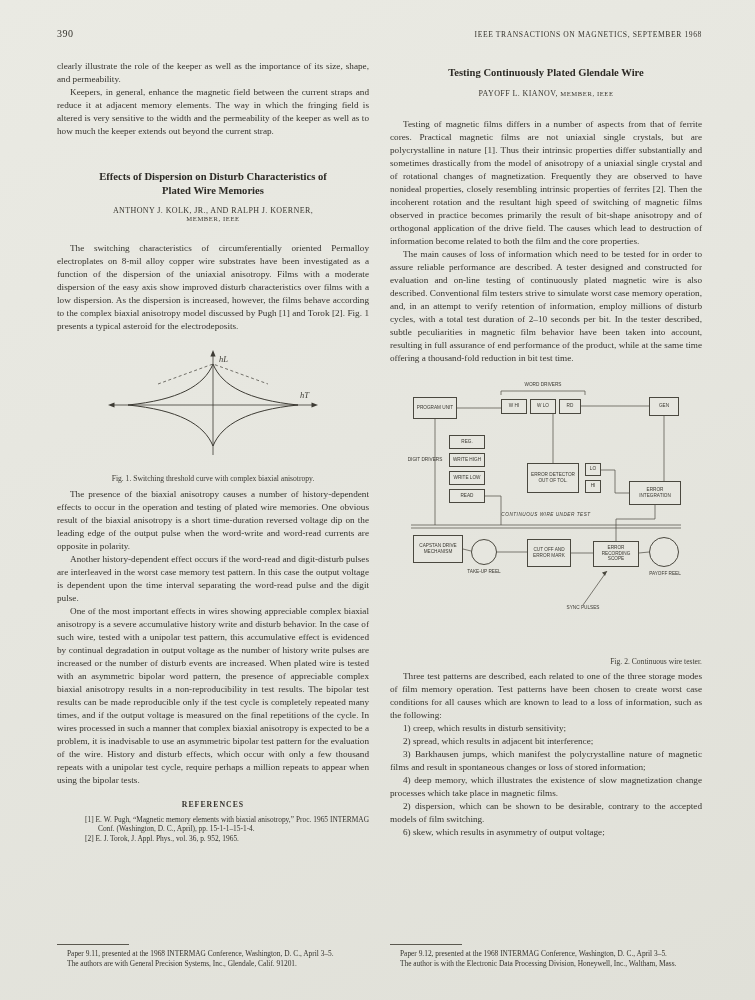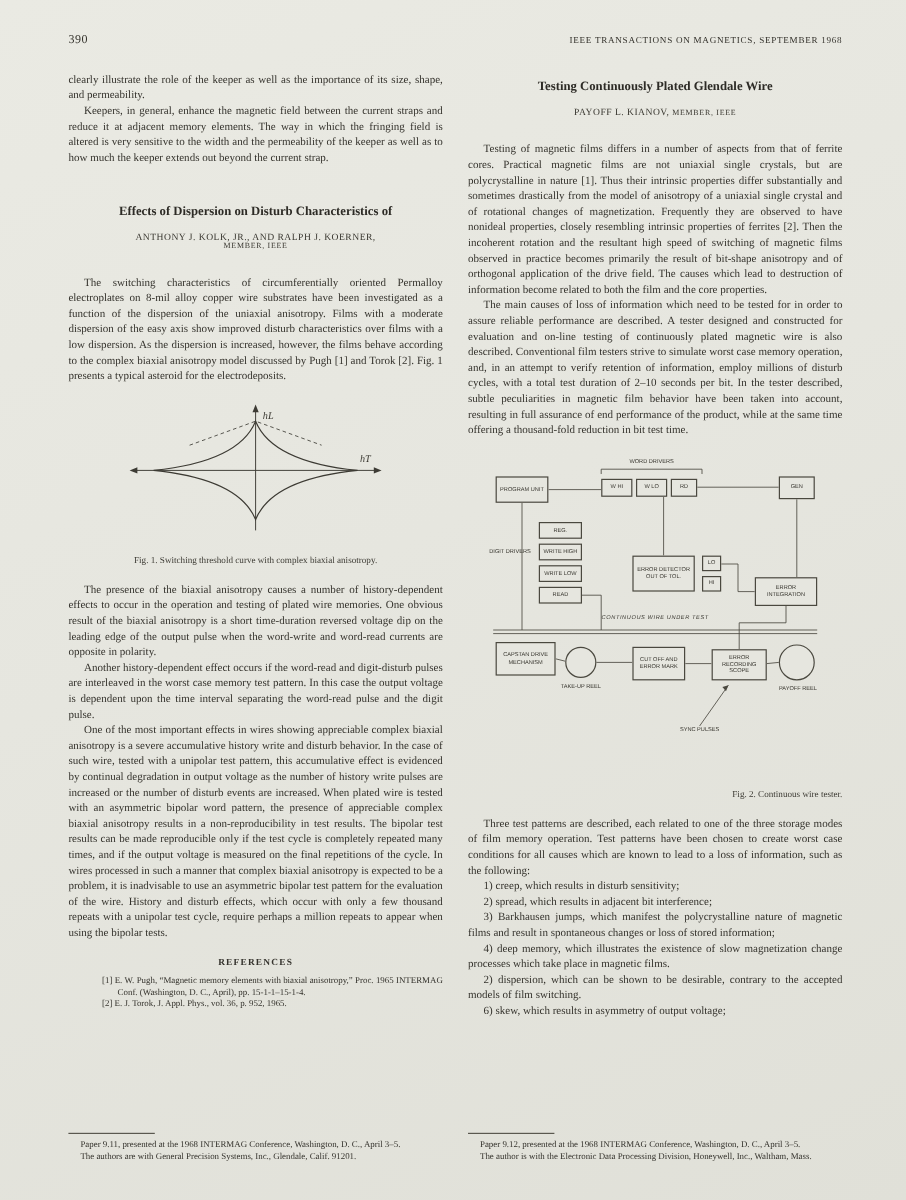--- a/index.html
+++ b/index.html
@@ -25,21 +25,21 @@
   p.indent { text-indent:13px; }
 
   .article-title { text-align:center; font-weight:bold; font-size:10.6px; line-height:13.5px; color:#2d2b26; }
   .title-block-1 { margin-top:32px; }
   .authors-line { text-align:center; font-size:8px; letter-spacing:0.4px; margin-top:9px; color:#38362f; }
   .membership { font-size:6.6px; letter-spacing:0.6px; }
   .first-body { margin-top:20px; }
 
   .fig1-wrap { margin:12px auto 2px; width:235px; }
   .fig-caption { text-align:center; font-size:7.6px; margin-top:5px; color:#3c3a33; line-height:9.5px; }
-  .after-fig { margin-top:14px; }
+  .after-fig { margin-top:4px; }
 
   .refs-heading { text-align:center; font-size:7.8px; letter-spacing:1px; margin-top:13px; font-weight:bold; color:#34322c; }
   .refs { margin-top:6px;margin-left:28px; }
   .ref-item { font-size:7.4px; line-height:9.6px; text-align:justify; padding-left:13px; text-indent:-13px; margin:0; }
 
   .footnote { margin-top:auto; }
   .footnote-rule { width:72px; border-top:0.8px solid #5a584f; margin-bottom:4px; }
   .footnote p { font-size:7.4px; line-height:9.4px; text-indent:10px; }
 
   
@@ -69,20 +69,21 @@
     <span class="page-num">390</span>
     <span class="journal">IEEE TRANSACTIONS ON MAGNETICS, SEPTEMBER 1968</span>
   </div>
 
   <div class="col col-left">
     <p>clearly illustrate the role of the keeper as well as the importance of its size, shape, and permeability.</p>
     <p class="indent">Keepers, in general, enhance the magnetic field between the current straps and reduce it at adjacent memory elements. The way in which the fringing field is altered is very sensitive to the width and the permeability of the keeper as well as to how much the keeper extends out beyond the current strap.</p>
 
     <div class="title-block-1">
       <div class="article-title">Effects of Dispersion on Disturb Characteristics of</div>
+      <div class="article-title">Plated Wire Memories</div>
     </div>
     <div class="authors-line">
       <div>ANTHONY J. KOLK, JR., AND RALPH J. KOERNER,</div>
       <div class="membership">MEMBER, IEEE</div>
     </div>
 
     <p class="indent first-body">The switching characteristics of circumferentially oriented Permalloy electroplates on 8-mil alloy copper wire substrates have been investigated as a function of the dispersion of the uniaxial anisotropy. Films with a moderate dispersion of the easy axis show improved disturb characteristics over films with a low dispersion. As the dispersion is increased, however, the films behave according to the complex biaxial anisotropy model discussed by Pugh [1] and Torok [2]. Fig. 1 presents a typical asteroid for the electrodeposits.</p>
 
     <div class="fig1-wrap">
       <svg width="235" height="118" viewBox="0 0 235 118">

